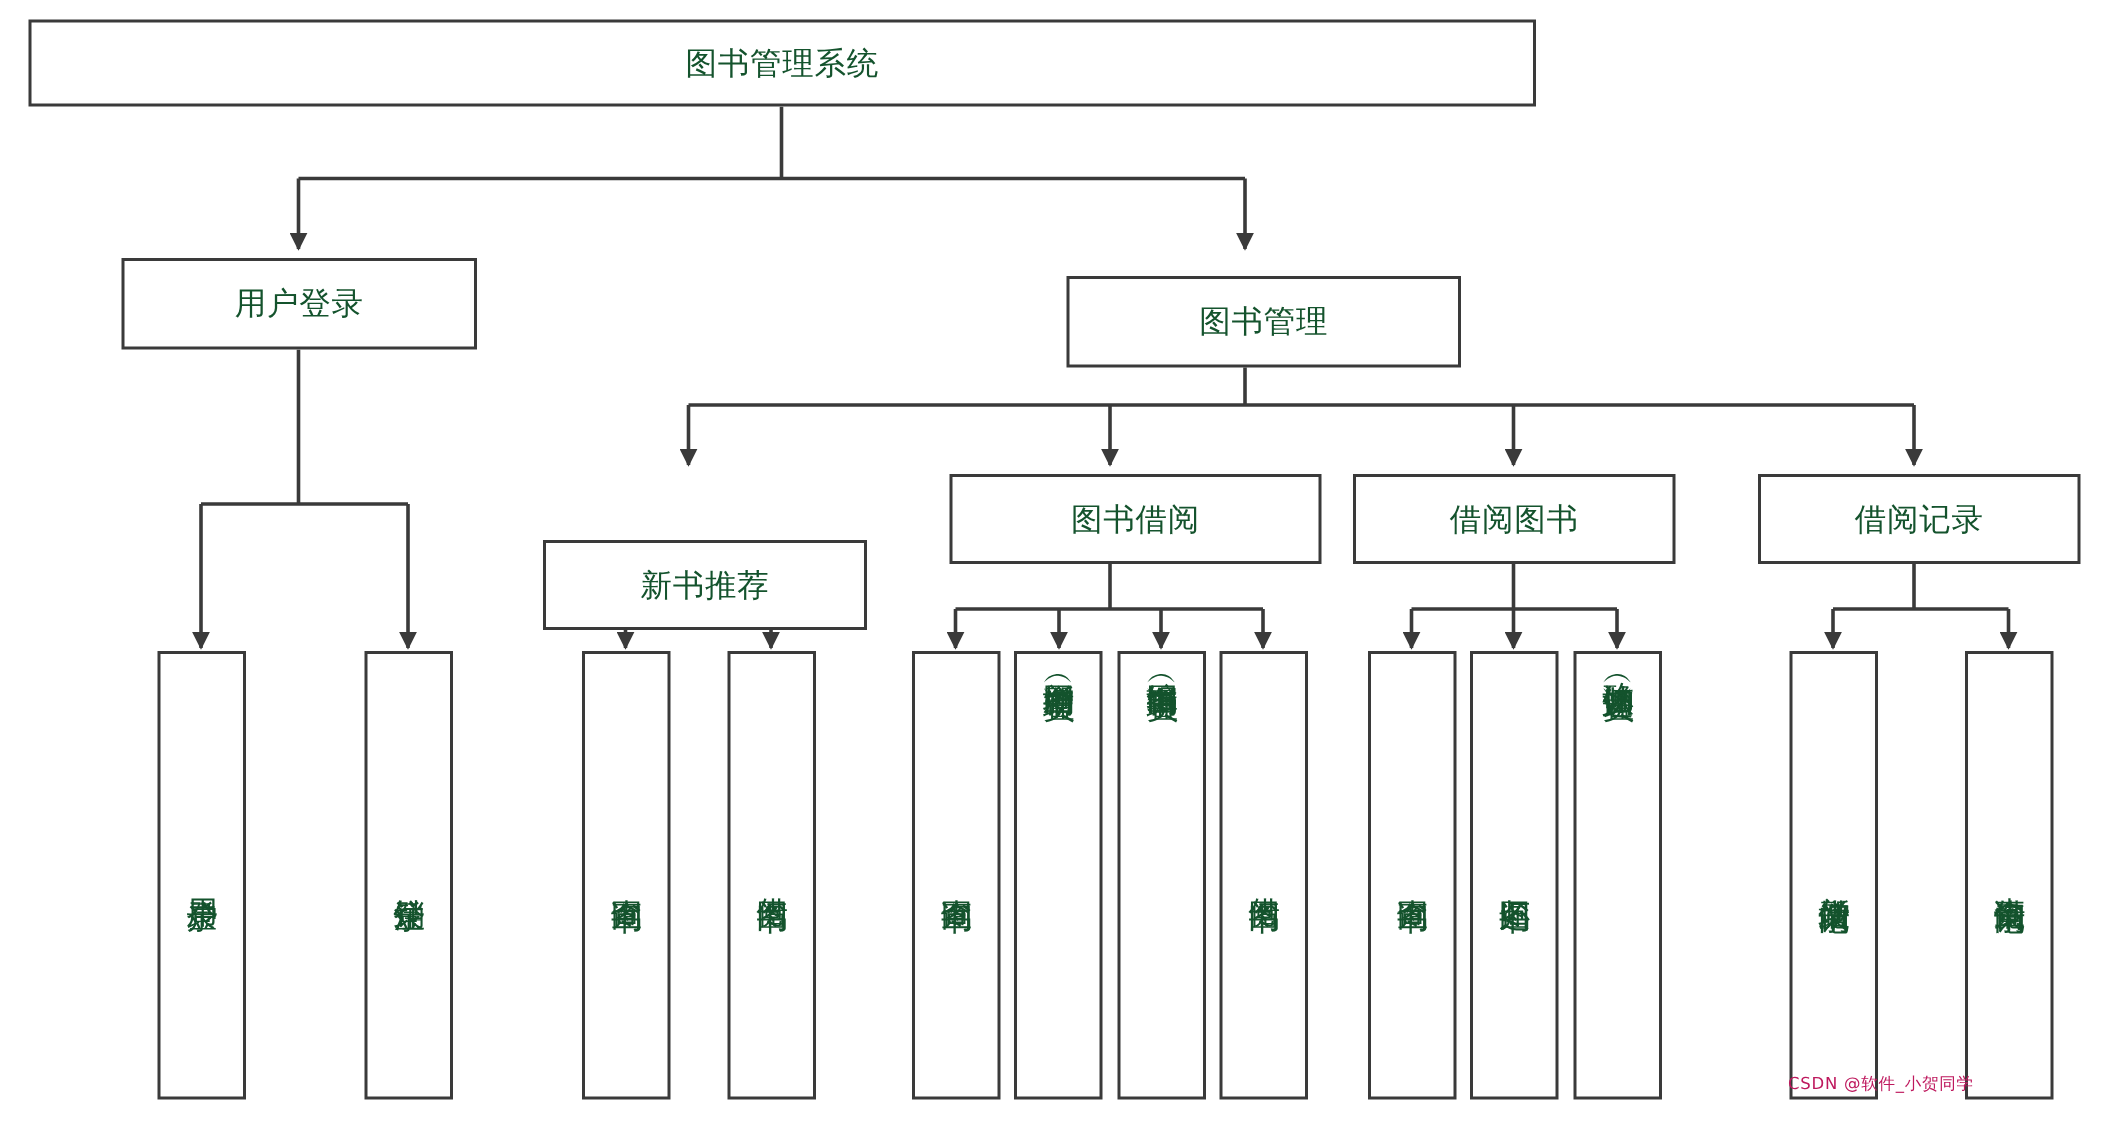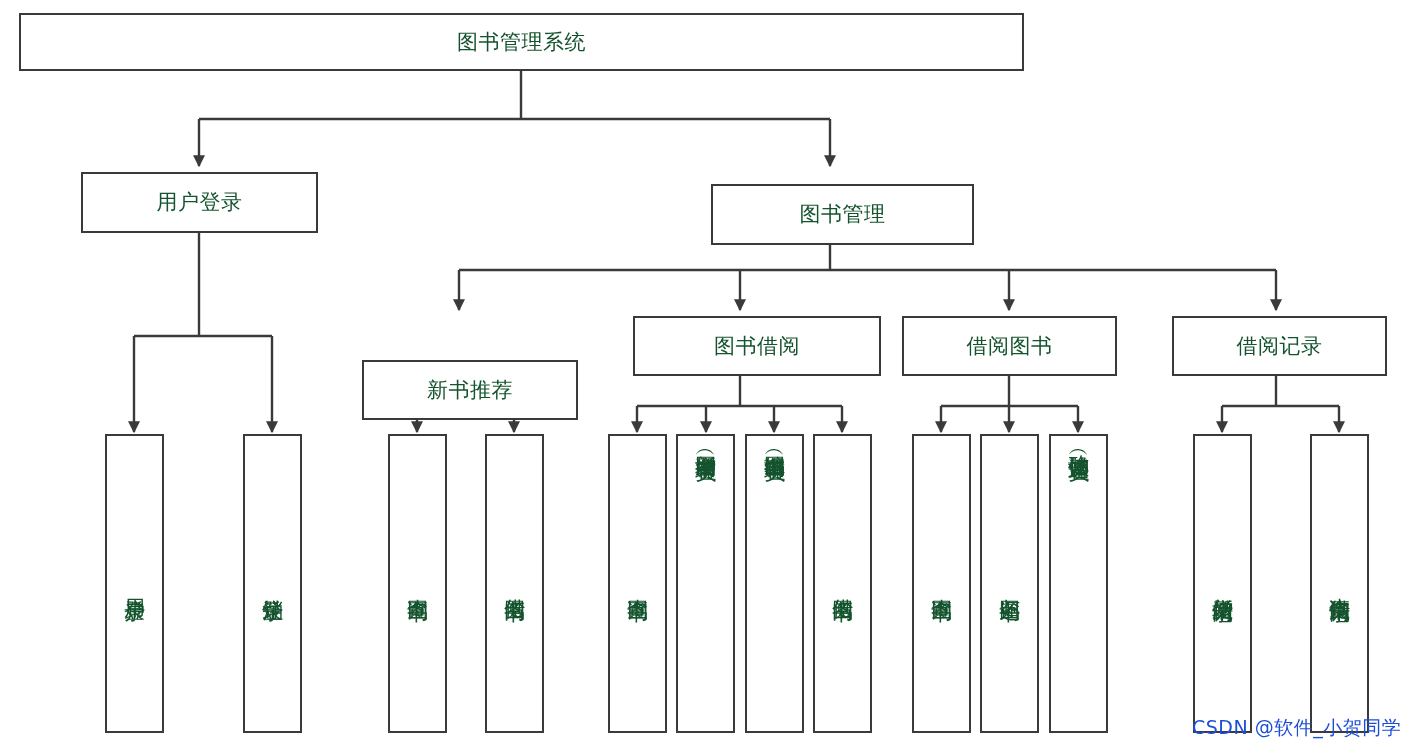--- a/index.html
+++ b/index.html
@@ -65,22 +65,22 @@
   svg.edges {
     position: absolute;
     left: 0;
     top: 0;
     width: 1405px;
     height: 747px;
     pointer-events: none;
   }
   .watermark {
     position: absolute;
-    color: #1d4ed8;
-    font-size: 19px;
+    color: #be185d;
+    font-size: 11px;
     white-space: nowrap;
     letter-spacing: 0.5px;
   }
 </style>
 </head>
 <body>
 
 <div id="canvas">
 
   <svg class="edges" viewBox="0 0 1405 747" xmlns="http://www.w3.org/2000/svg">

